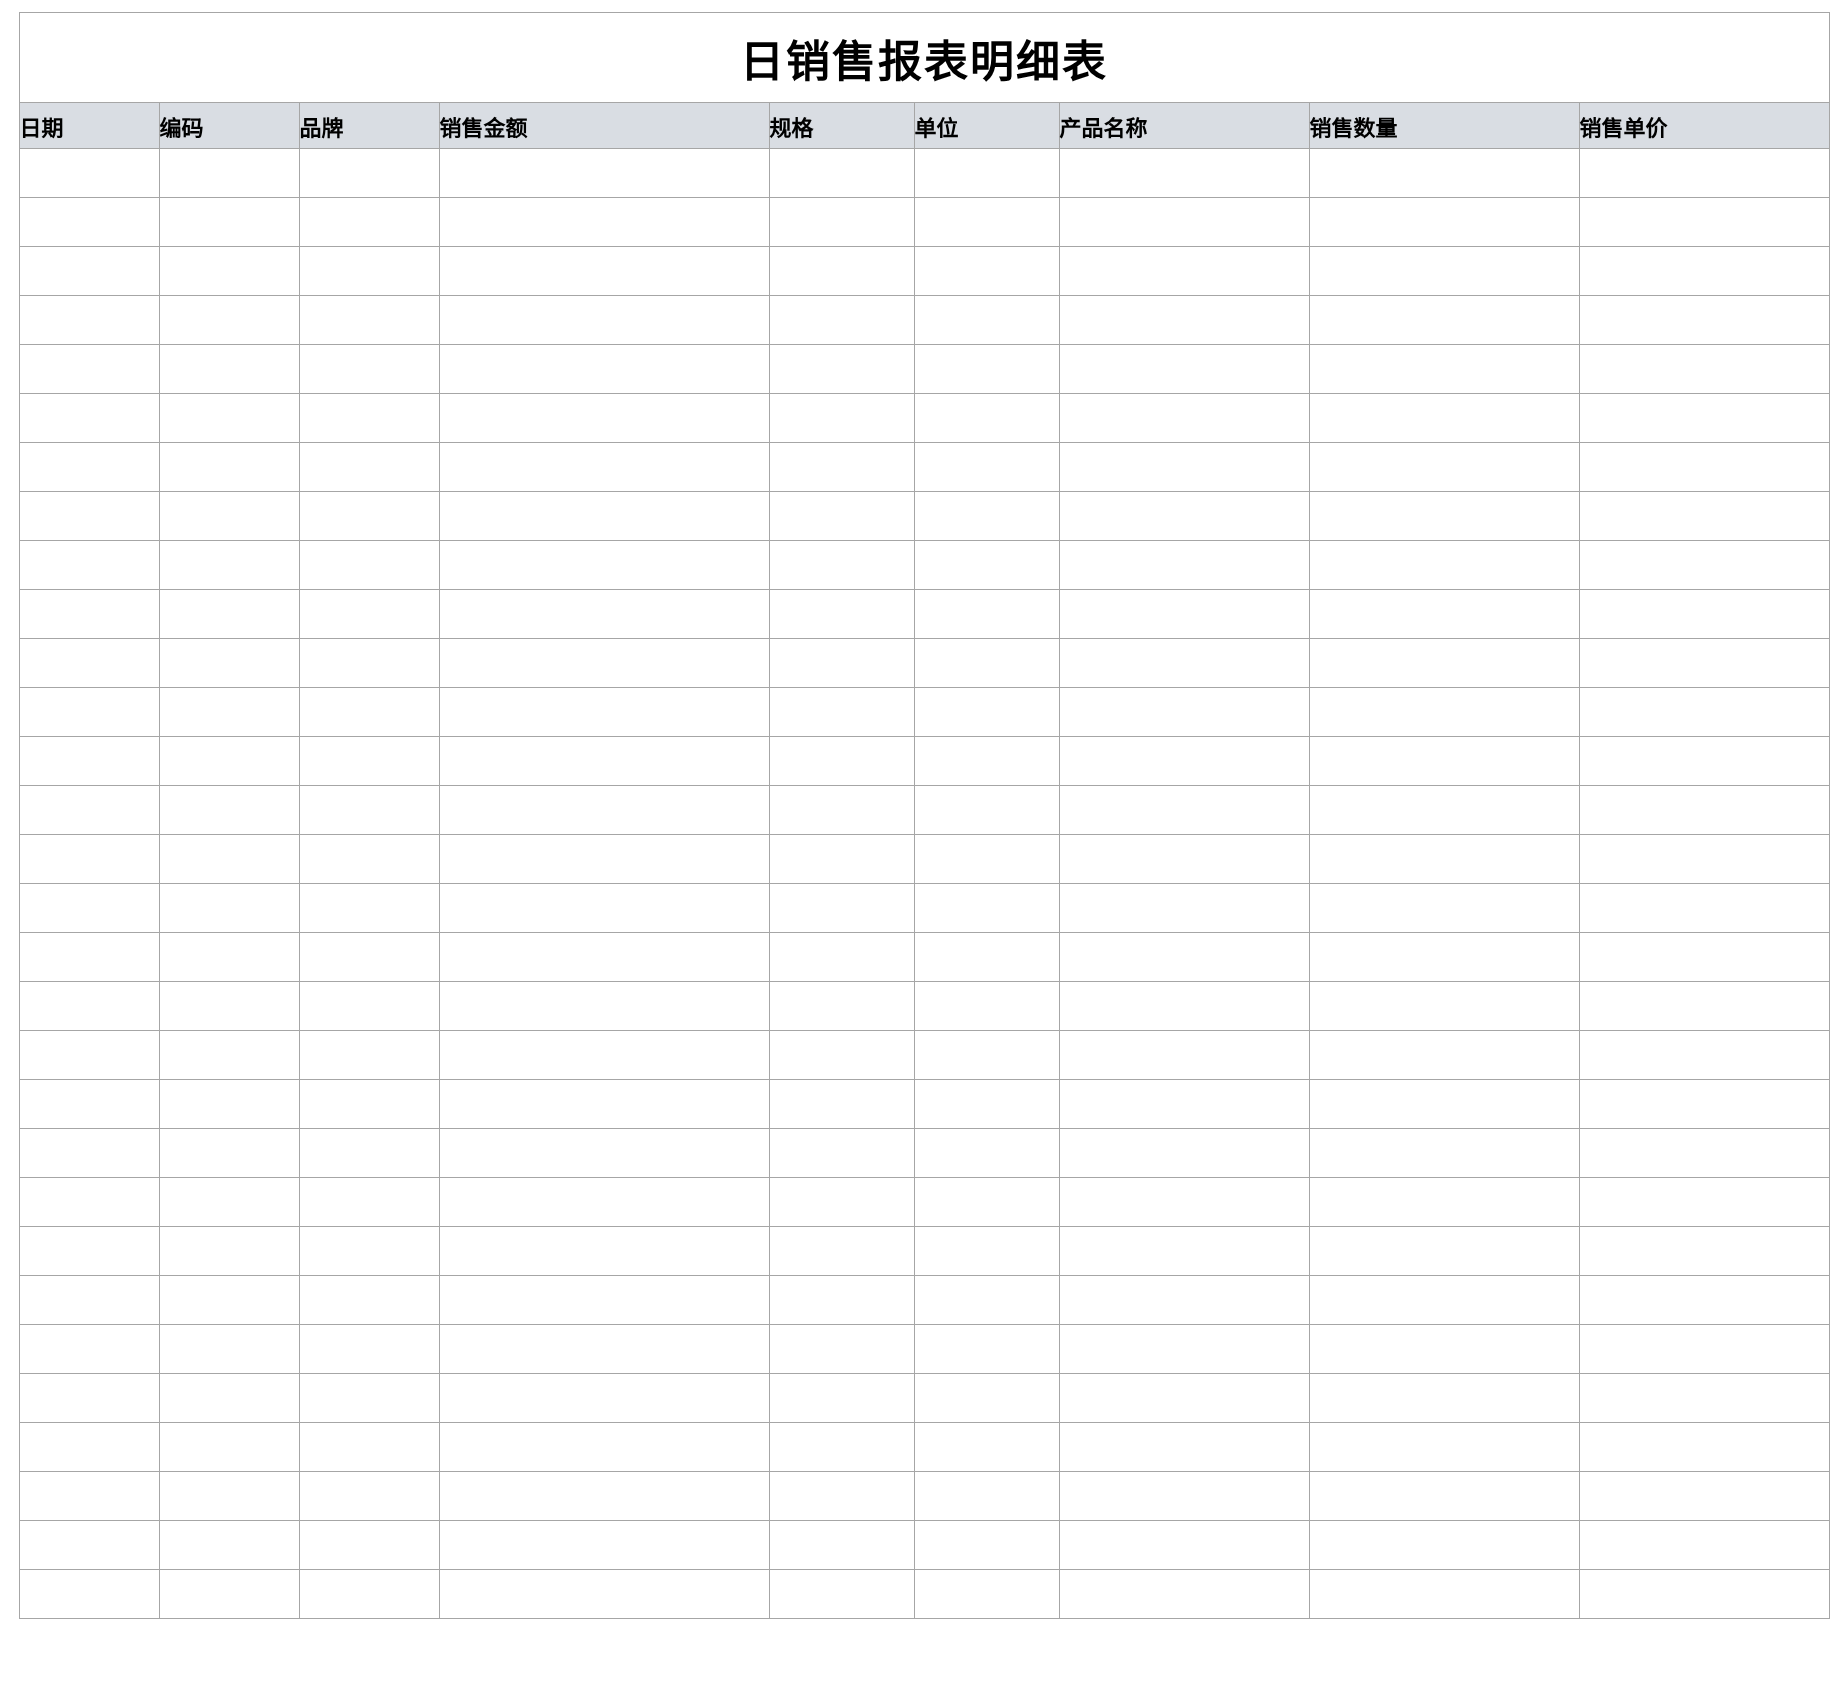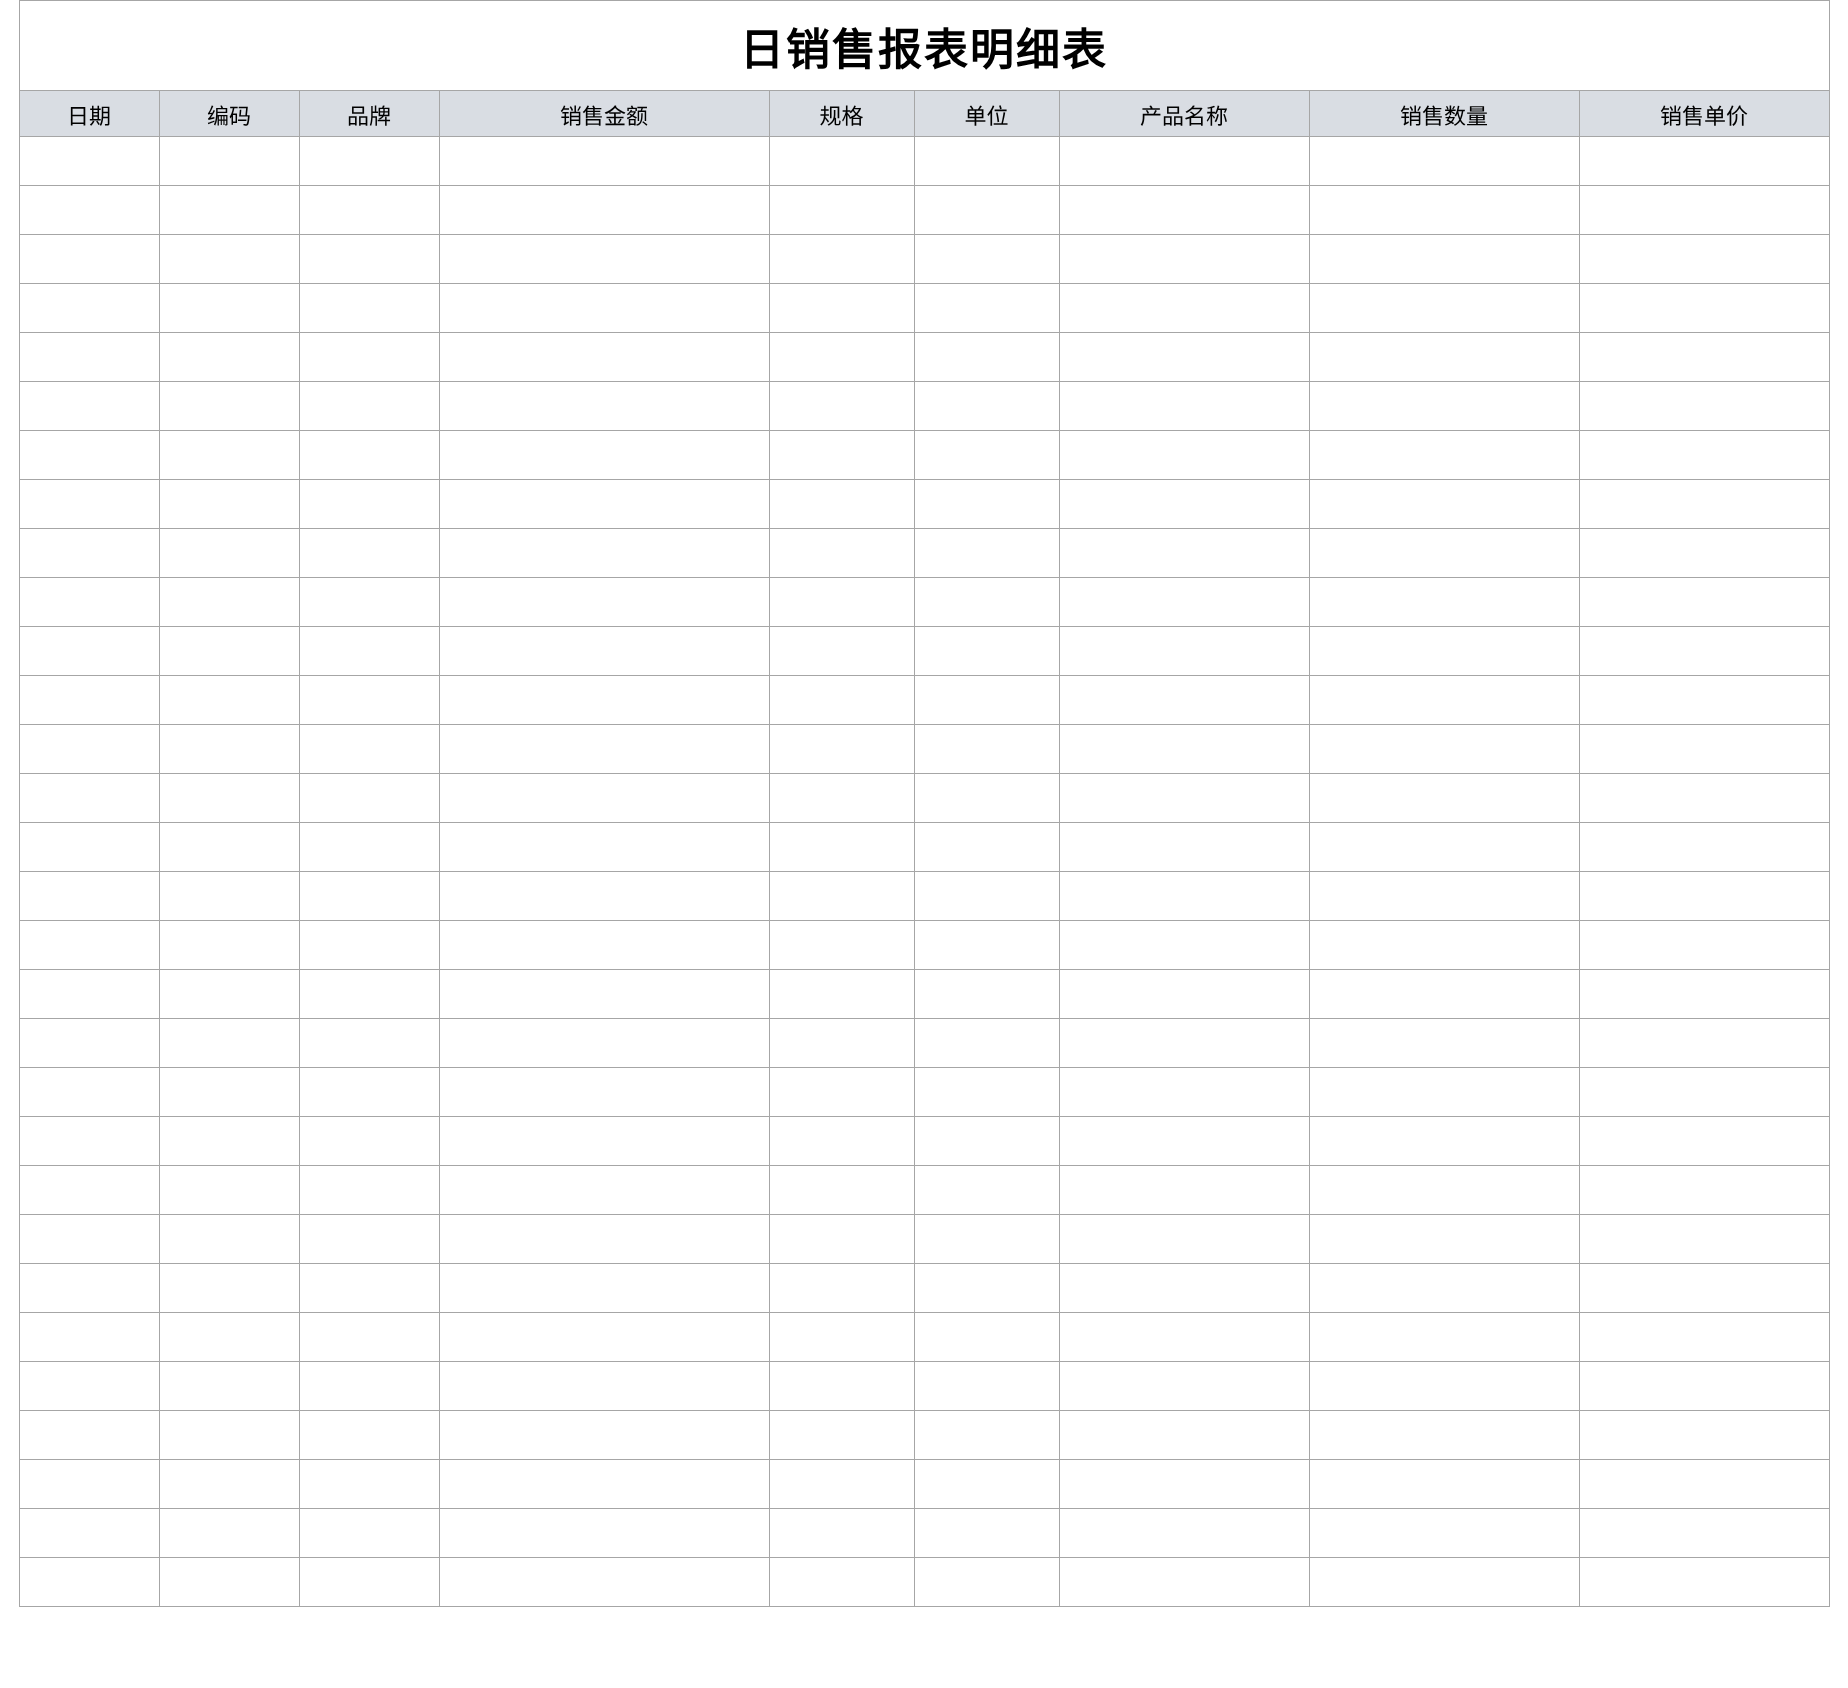--- a/index.html
+++ b/index.html
@@ -18,21 +18,21 @@
   .sheet {
     width: 1848px;
     height: 1688px;
     box-sizing: border-box;
     padding: 0;
     display: block;
   }
   table.report {
     border-collapse: collapse;
     table-layout: fixed;
-    margin: 0 auto;
+    margin: 12px auto;
     width: 1810px;
   }
   table.report td, table.report th {
     border: 1px solid #a6a6a6;
     padding: 0;
     margin: 0;
     box-sizing: border-box;
   }
   
   .title-cell {
@@ -44,22 +44,22 @@
     font-weight: bold;
     letter-spacing: 2px;
     background: #ffffff;
     color: #000000;
   }
   
   thead th {
     background: #d9dde3;
     height: 46px;
     font-size: 22px;
-    font-weight: normal;
-    text-align: center;
+    font-weight: bold;
+    text-align: left;
     vertical-align: middle;
     color: #000000;
   }
   
   tbody td {
     height: 49px;
     background: #ffffff;
     font-size: 18px;
     text-align: center;
     vertical-align: middle;

